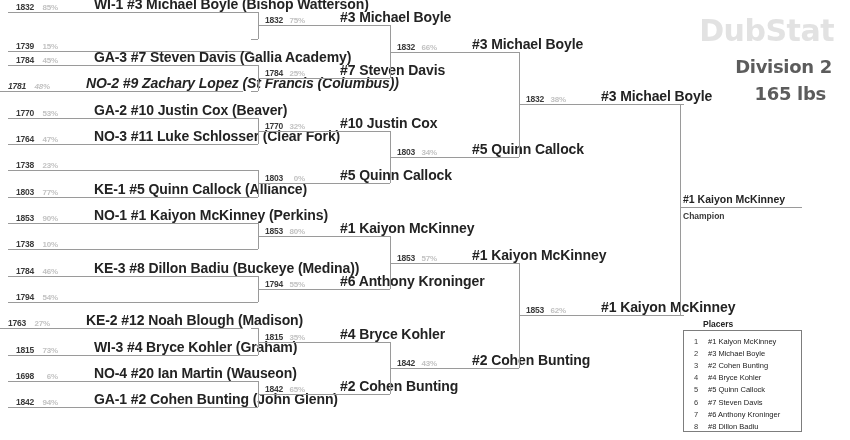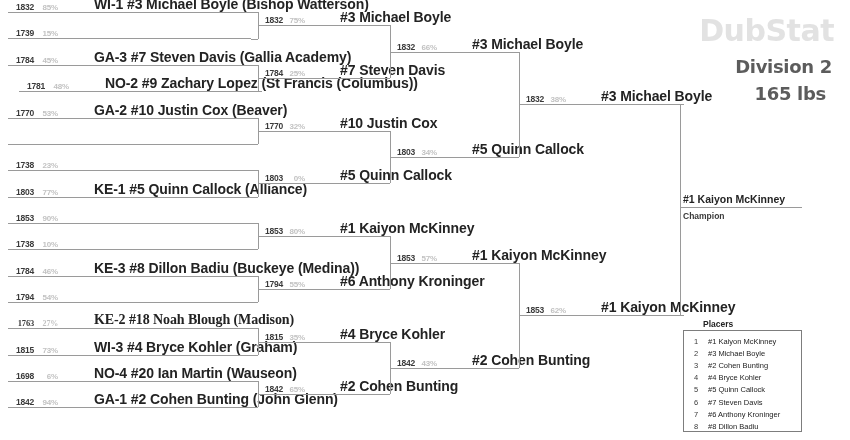--- a/index.html
+++ b/index.html
@@ -102,52 +102,57 @@
 
   <div id="r1-container">
       <div class="slot r1" style="left: 8px; top: -2.8px; width: 243px; height: 16px;">
         <div class="row">
           <span class="rating">1832</span>
           <span class="pct">85%</span>
           <span class="wname">WI-1 #3 Michael Boyle (Bishop Watterson)</span>
         </div>
         <div class="line"></div>
       </div>
-      <div class="slot r1" style="left: 8px; top: 23px; width: 243px; height: 16px;">
+      <div class="slot r1" style="left: 8px; top: 36px; width: 243px; height: 16px;">
         <div class="row">
           <span class="rating">1739</span>
           <span class="pct">15%</span>
         </div>
         <div class="line"></div>
       </div>
       <div class="slot r1" style="left: 8px; top: 49.9px; width: 243px; height: 16px;">
         <div class="row">
           <span class="rating">1784</span>
           <span class="pct">45%</span>
           <span class="wname">GA-3 #7 Steven Davis (Gallia Academy)</span>
         </div>
         <div class="line"></div>
       </div>
-      <div class="slot r1" style="left: 19px; top: 76.25px; width: 243px; height: 16px;">
+      <div class="slot r1" style="left: 0; top: 76.25px; width: 243px; height: 16px; font-style: italic;">
         <div class="row">
           <span class="rating">1781</span>
           <span class="pct">48%</span>
           <span class="wname">NO-2 #9 Zachary Lopez (St Francis (Columbus))</span>
         </div>
         <div class="line"></div>
       </div>
       <div class="slot r1" style="left: 8px; top: 102.6px; width: 243px; height: 16px;">
         <div class="row">
           <span class="rating">1770</span>
           <span class="pct">53%</span>
           <span class="wname">GA-2 #10 Justin Cox (Beaver)</span>
         </div>
         <div class="line"></div>
       </div>
       <div class="slot r1" style="left: 8px; top: 128.95px; width: 243px; height: 16px;">
+        <div class="row">
+          <span class="rating">1764</span>
+          <span class="pct">47%</span>
+          <span class="wname">NO-3 #11 Luke Schlosser (Clear Fork)</span>
+        </div>
         <div class="line"></div>
       </div>
       <div class="slot r1" style="left: 8px; top: 155.3px; width: 243px; height: 16px;">
         <div class="row">
           <span class="rating">1738</span>
           <span class="pct">23%</span>
         </div>
         <div class="line"></div>
       </div>
       <div class="slot r1" style="left: 8px; top: 181.65px; width: 243px; height: 16px;">
@@ -155,20 +160,21 @@
           <span class="rating">1803</span>
           <span class="pct">77%</span>
           <span class="wname">KE-1 #5 Quinn Callock (Alliance)</span>
         </div>
         <div class="line"></div>
       </div>
       <div class="slot r1" style="left: 8px; top: 208px; width: 243px; height: 16px;">
         <div class="row">
           <span class="rating">1853</span>
           <span class="pct">90%</span>
+          <span class="wname">NO-1 #1 Kaiyon McKinney (Perkins)</span>
         </div>
         <div class="line"></div>
       </div>
       <div class="slot r1" style="left: 8px; top: 234.35px; width: 243px; height: 16px;">
         <div class="row">
           <span class="rating">1738</span>
           <span class="pct">10%</span>
         </div>
         <div class="line"></div>
       </div>
@@ -180,25 +186,25 @@
         </div>
         <div class="line"></div>
       </div>
       <div class="slot r1" style="left: 8px; top: 287.05px; width: 243px; height: 16px;">
         <div class="row">
           <span class="rating">1794</span>
           <span class="pct">54%</span>
         </div>
         <div class="line"></div>
       </div>
-      <div class="slot r1" style="left: 8px; top: 313.4px; width: 243px; height: 16px; font-family: Liberation Serif, serif;">
+      <div class="slot r1" style="left: 0; top: 313.4px; width: 243px; height: 16px;">
         <div class="row">
           <span class="rating">1763</span>
           <span class="pct">27%</span>
-          <span class="wname">KE-2 #18 Noah Blough (Madison)</span>
+          <span class="wname">KE-2 #12 Noah Blough (Madison)</span>
         </div>
         <div class="line"></div>
       </div>
       <div class="slot r1" style="left: 8px; top: 339.75px; width: 243px; height: 16px;">
         <div class="row">
           <span class="rating">1815</span>
           <span class="pct">73%</span>
           <span class="wname">WI-3 #4 Bryce Kohler (Graham)</span>
         </div>
         <div class="line"></div>

